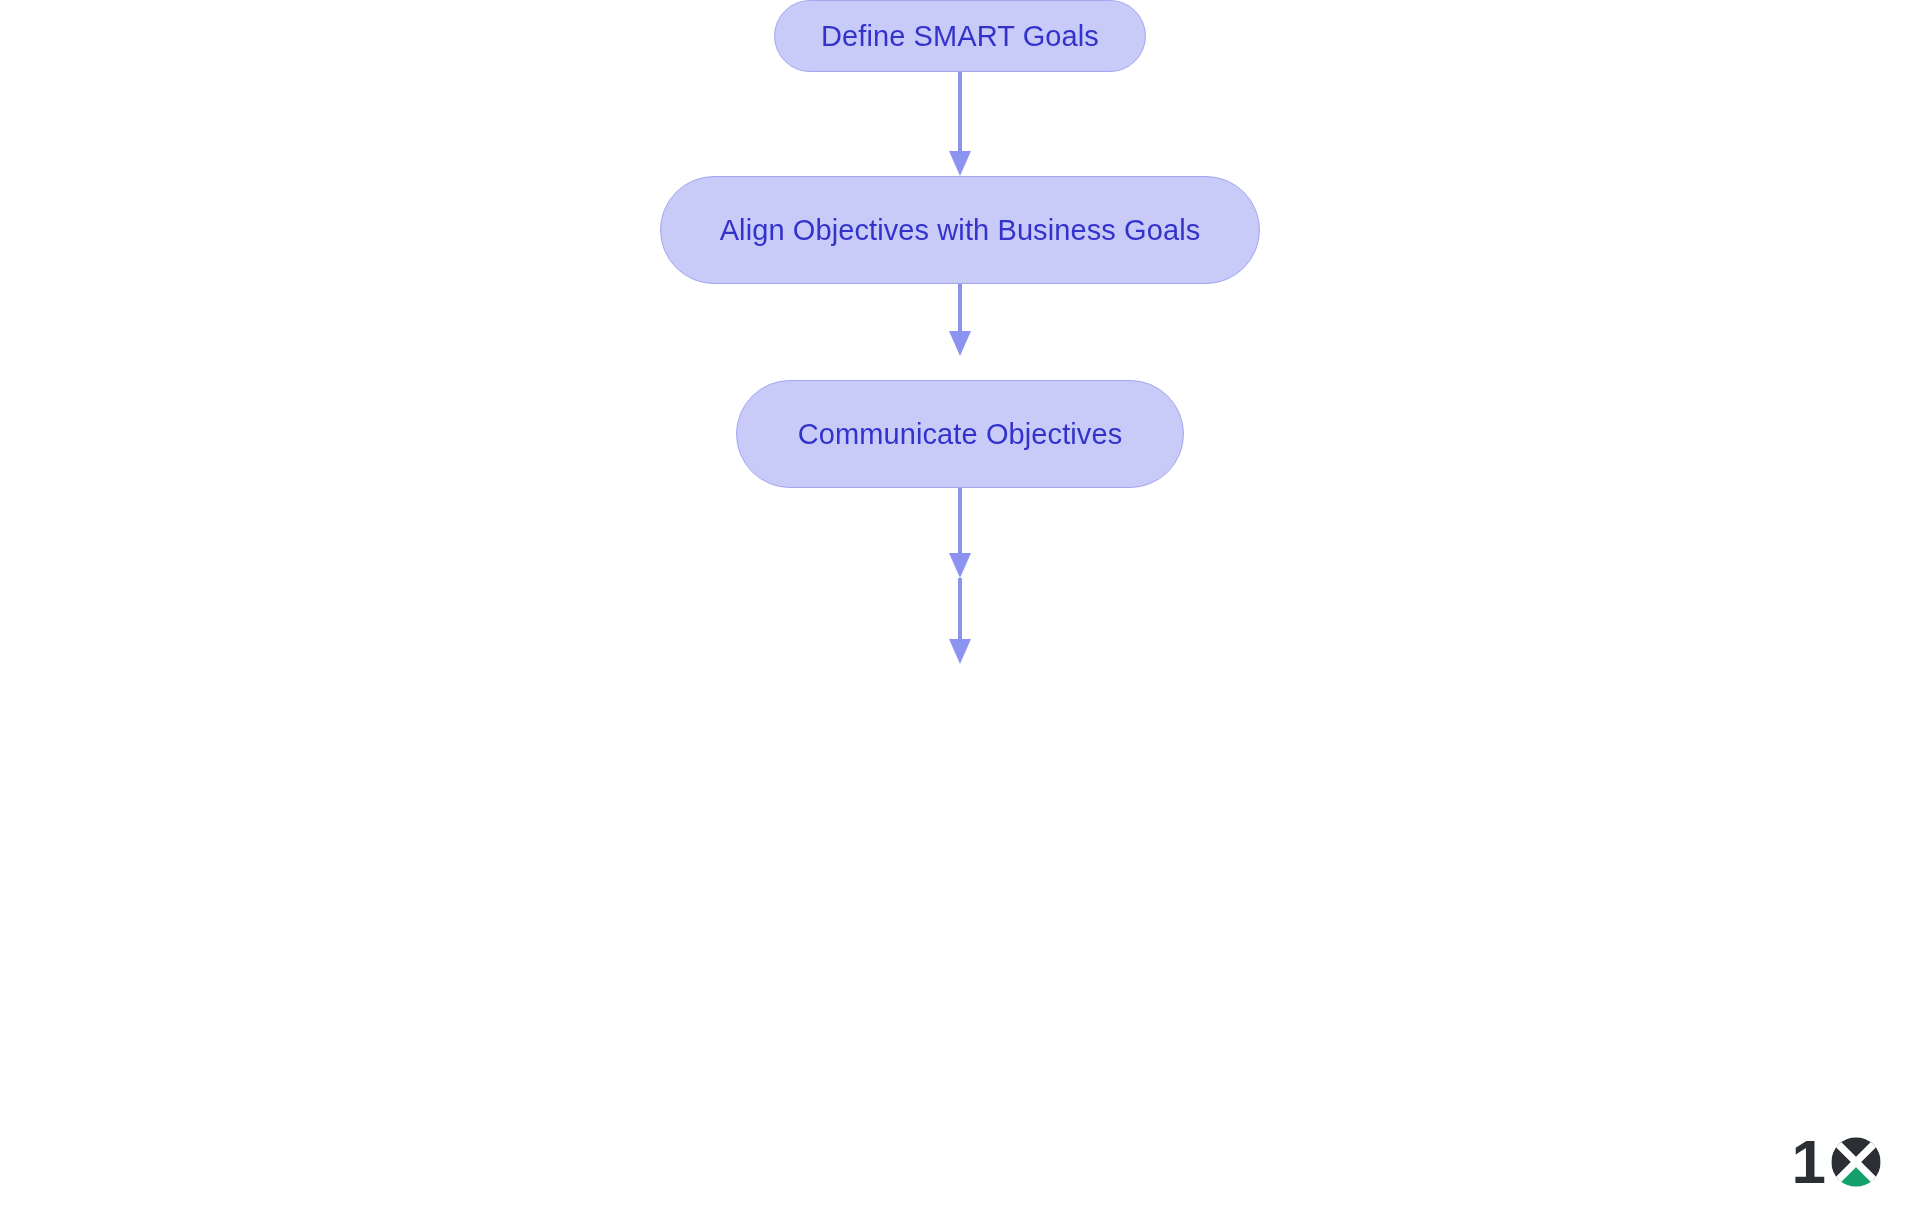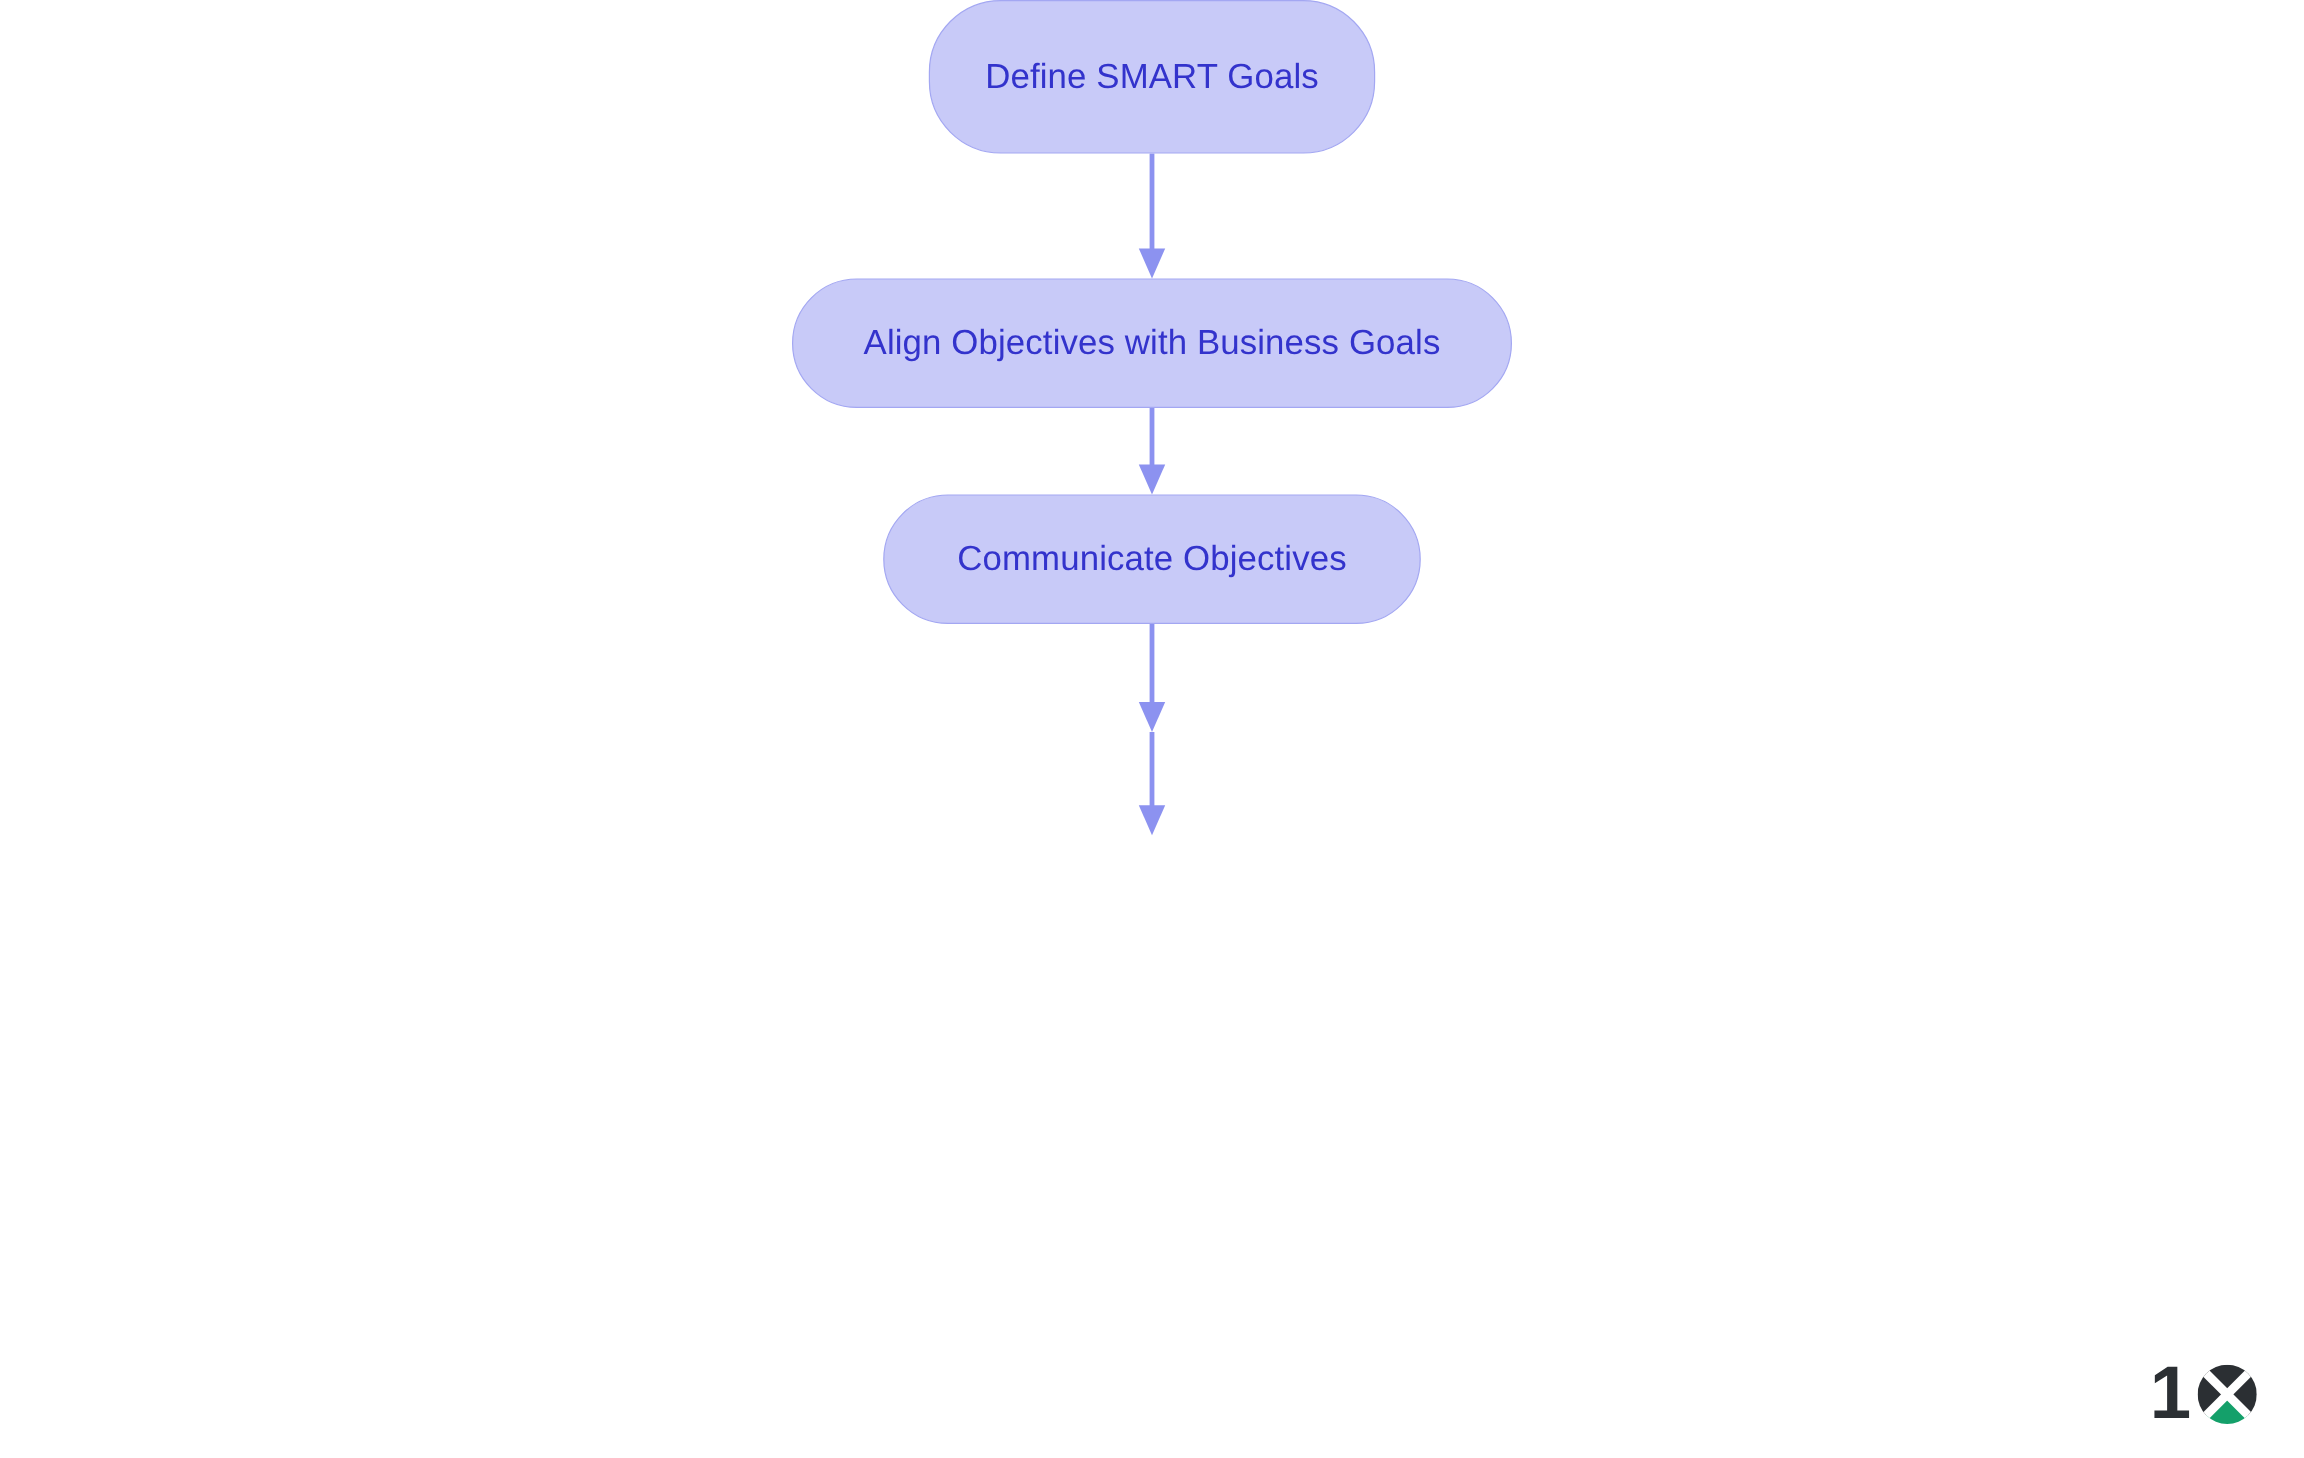--- a/index.html
+++ b/index.html
@@ -49,23 +49,23 @@
     letter-spacing: 0.1px;
     white-space: nowrap;
     text-align: center;
   }
   .flow-node .node-label {
     display: block;
     line-height: 1;
     padding: 0 14px;
   }
 
-  .node-0 { width: 372px; height: 128px; }
+  .node-0 { width: 372px; height: 72px; }
   .node-1 { width: 600px; height: 108px; }
-  .node-2 { width: 448px; height: 108px; }
+  .node-2 { width: 448px; height: 108px; margin-top: 24px; }
   .node-3 { width: 336px; height: 104px; }
   .node-4 { width: 344px; height: 118px; }
 
   
   .connector {
     position: relative;
     width: 26px;
     display: flex;
     flex-direction: column;
     align-items: center;

